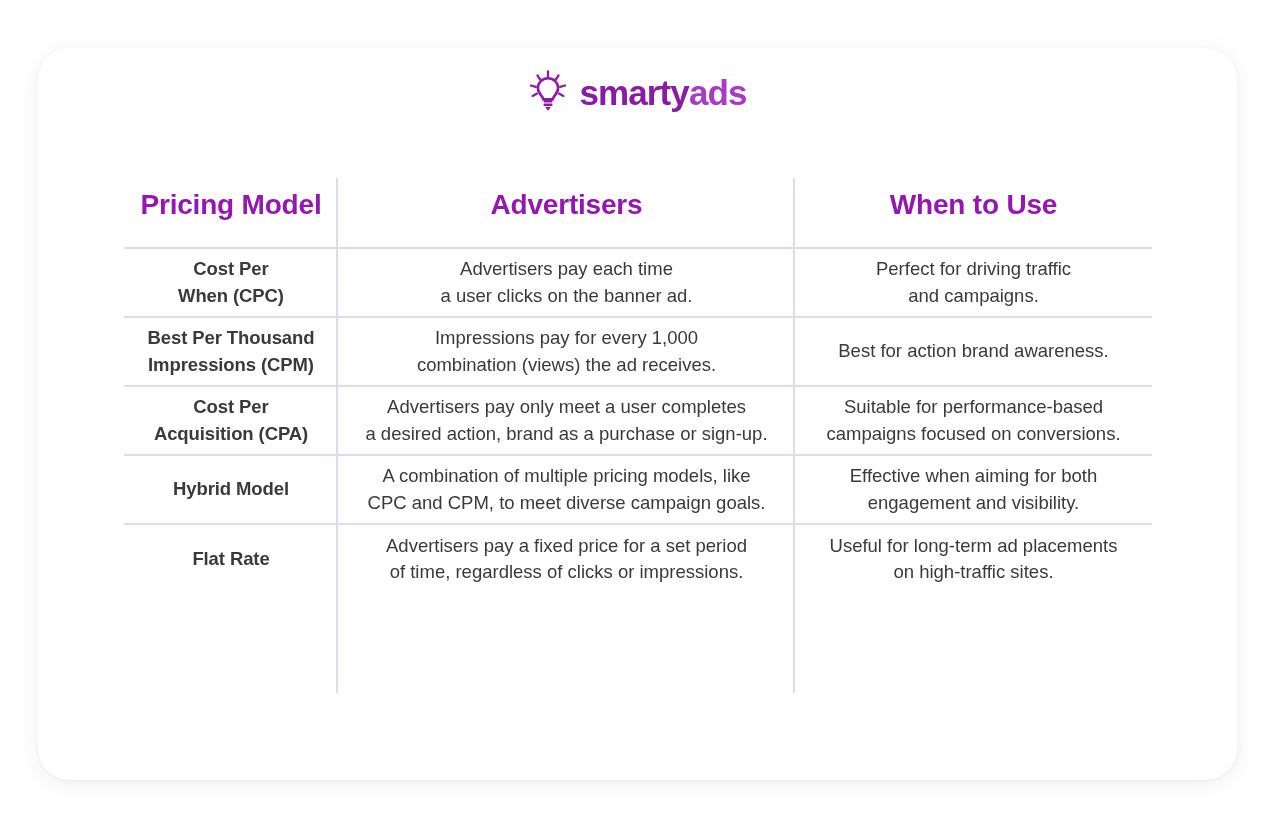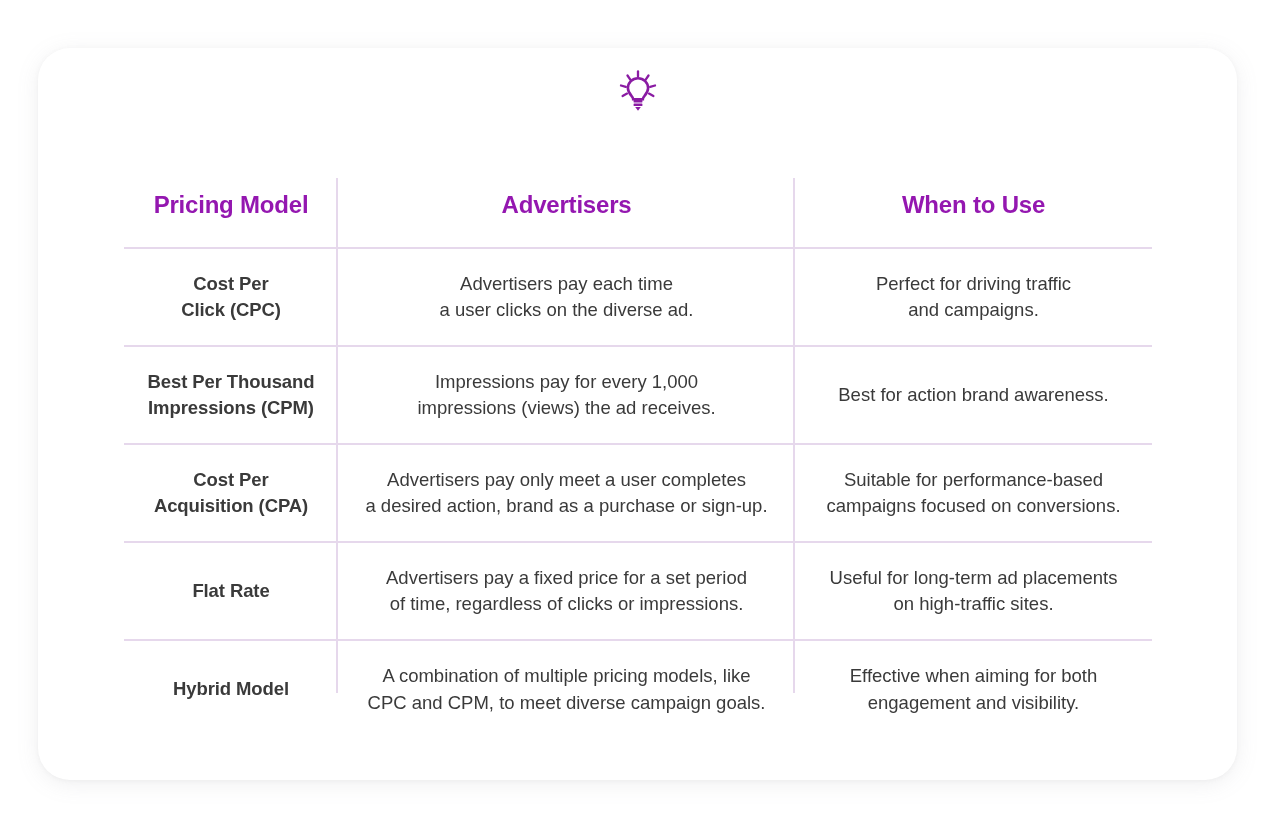--- a/index.html
+++ b/index.html
@@ -77,32 +77,32 @@
 
   table.pricing th,
   table.pricing td {
     text-align: center;
     vertical-align: middle;
     padding: 0 8px;
     border: 0;
   }
   table.pricing thead th {
     color: #9417b0;
-    font-size: 24px;
+    font-size: 28px;
     font-weight: 700;
     letter-spacing: -0.2px;
     height: 70px;
     padding-bottom: 16px;
     border-bottom: 2px solid #e6d8ec;
   }
   table.pricing tbody td {
     color: #3a3a3a;
     font-size: 18.5px;
     line-height: 1.42;
-    height: 98px;
+    height: 69px;
     border-bottom: 2px solid #e6d8ec;
     font-weight: 400;
   }
   table.pricing tbody tr:last-child td {
     border-bottom: none;
   }
   table.pricing tbody td.model {
     font-weight: 700;
     font-size: 18.5px;
     letter-spacing: -0.1px;
@@ -139,20 +139,21 @@
             <line x1="37.0" y1="15.5" x2="32.2" y2="16.9"></line>
             <line x1="4.6" y1="26.0" x2="9.0" y2="23.6"></line>
             <line x1="35.4" y1="26.0" x2="31.0" y2="23.6"></line>
           </g>
           <path d="M20 8.2c-5.6 0-10.1 4.4-10.1 9.9 0 3.9 2.2 6.3 3.7 8.0 1.0 1.1 1.6 1.9 1.6 3.1h9.6c0-1.2 0.6-2.0 1.6-3.1 1.5-1.7 3.7-4.1 3.7-8.0 0-5.5-4.5-9.9-10.1-9.9z" fill="none" stroke="#8a1ba3" stroke-width="2.6"></path>
           <rect x="15.6" y="30.0" width="8.8" height="2.5" rx="0.6" fill="#8a1ba3"></rect>
           <rect x="15.6" y="33.5" width="8.8" height="2.5" rx="0.6" fill="#8a1ba3"></rect>
           <path d="M17.2 37.1h5.6l-2.8 3.6z" fill="#8a1ba3"></path>
         </svg>
       </span>
+      <span class="logo-word"><span class="w1">smarty</span><span class="w2">ads</span></span>
     </div>
 
     <div class="table-wrap">
       <table class="pricing">
         <colgroup>
           <col class="c1">
             <col class="c2">
             <col class="c3">
         </colgroup>
         <thead>
@@ -160,40 +161,40 @@
             <th class="col-1">Pricing Model</th>
             <th class="col-2">Advertisers</th>
             <th class="col-3">When to Use</th>
           </tr>
         </thead>
         <tbody>
 
           <tr>
             <td class="model col-1">
               <span class="cell-line">Cost Per</span>
-              <span class="cell-line">Click (CPC)</span>
+              <span class="cell-line">When (CPC)</span>
             </td>
             <td class="col-2">
               <span class="cell-line">Advertisers pay each time</span>
-              <span class="cell-line">a user clicks on the diverse ad.</span>
+              <span class="cell-line">a user clicks on the banner ad.</span>
             </td>
             <td class="col-3">
               <span class="cell-line">Perfect for driving traffic</span>
               <span class="cell-line">and campaigns.</span>
             </td>
           </tr>
 
           <tr>
             <td class="model col-1">
               <span class="cell-line">Best Per Thousand</span>
               <span class="cell-line">Impressions (CPM)</span>
             </td>
             <td class="col-2">
               <span class="cell-line">Impressions pay for every 1,000</span>
-              <span class="cell-line">impressions (views) the ad receives.</span>
+              <span class="cell-line">combination (views) the ad receives.</span>
             </td>
             <td class="col-3">
               <span class="cell-line">Best for action brand awareness.</span>
             </td>
           </tr>
 
           <tr>
             <td class="model col-1">
               <span class="cell-line">Cost Per</span>
               <span class="cell-line">Acquisition (CPA)</span>
@@ -203,43 +204,43 @@
               <span class="cell-line">a desired action, brand as a purchase or sign-up.</span>
             </td>
             <td class="col-3">
               <span class="cell-line">Suitable for performance-based</span>
               <span class="cell-line">campaigns focused on conversions.</span>
             </td>
           </tr>
 
           <tr>
             <td class="model col-1">
+              <span class="cell-line">Hybrid Model</span>
+            </td>
+            <td class="col-2">
+              <span class="cell-line">A combination of multiple pricing models, like</span>
+              <span class="cell-line">CPC and CPM, to meet diverse campaign goals.</span>
+            </td>
+            <td class="col-3">
+              <span class="cell-line">Effective when aiming for both</span>
+              <span class="cell-line">engagement and visibility.</span>
+            </td>
+          </tr>
+
+          <tr>
+            <td class="model col-1">
               <span class="cell-line">Flat Rate</span>
             </td>
             <td class="col-2">
               <span class="cell-line">Advertisers pay a fixed price for a set period</span>
               <span class="cell-line">of time, regardless of clicks or impressions.</span>
             </td>
             <td class="col-3">
               <span class="cell-line">Useful for long-term ad placements</span>
               <span class="cell-line">on high-traffic sites.</span>
-            </td>
-          </tr>
-
-          <tr>
-            <td class="model col-1">
-              <span class="cell-line">Hybrid Model</span>
-            </td>
-            <td class="col-2">
-              <span class="cell-line">A combination of multiple pricing models, like</span>
-              <span class="cell-line">CPC and CPM, to meet diverse campaign goals.</span>
-            </td>
-            <td class="col-3">
-              <span class="cell-line">Effective when aiming for both</span>
-              <span class="cell-line">engagement and visibility.</span>
             </td>
           </tr>
         </tbody>
       </table>
 
       <div class="vdiv v1"></div>
       <div class="vdiv v2"></div>
     </div>
 
   </div>

